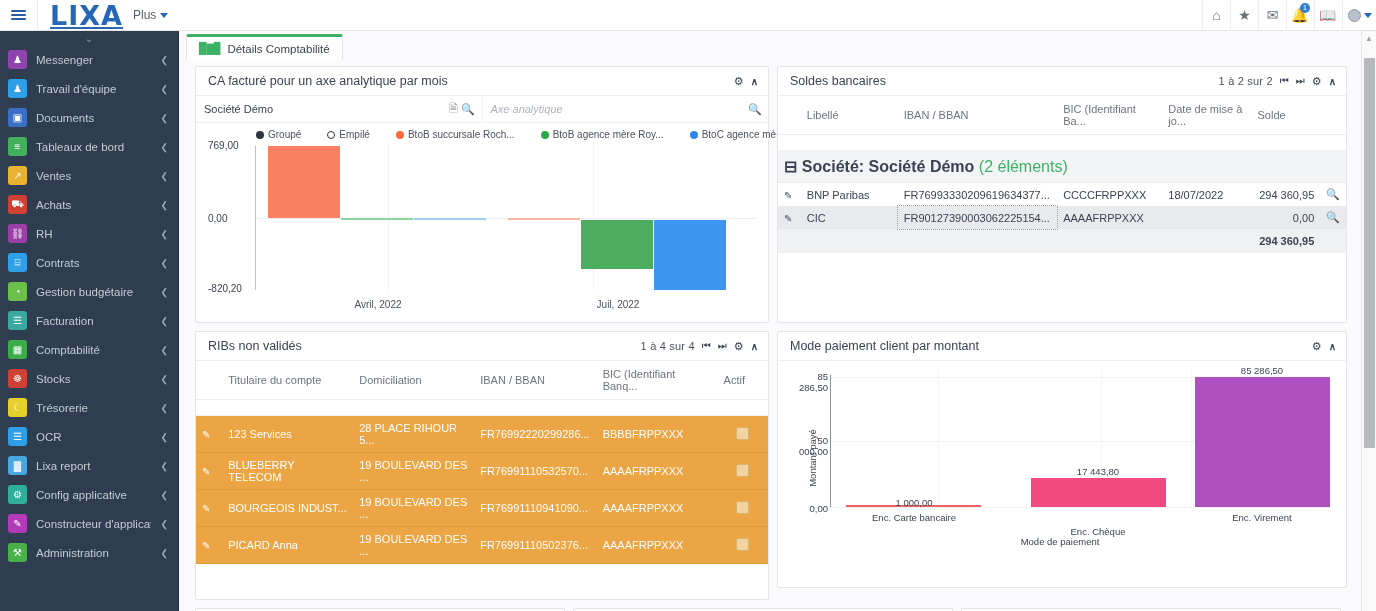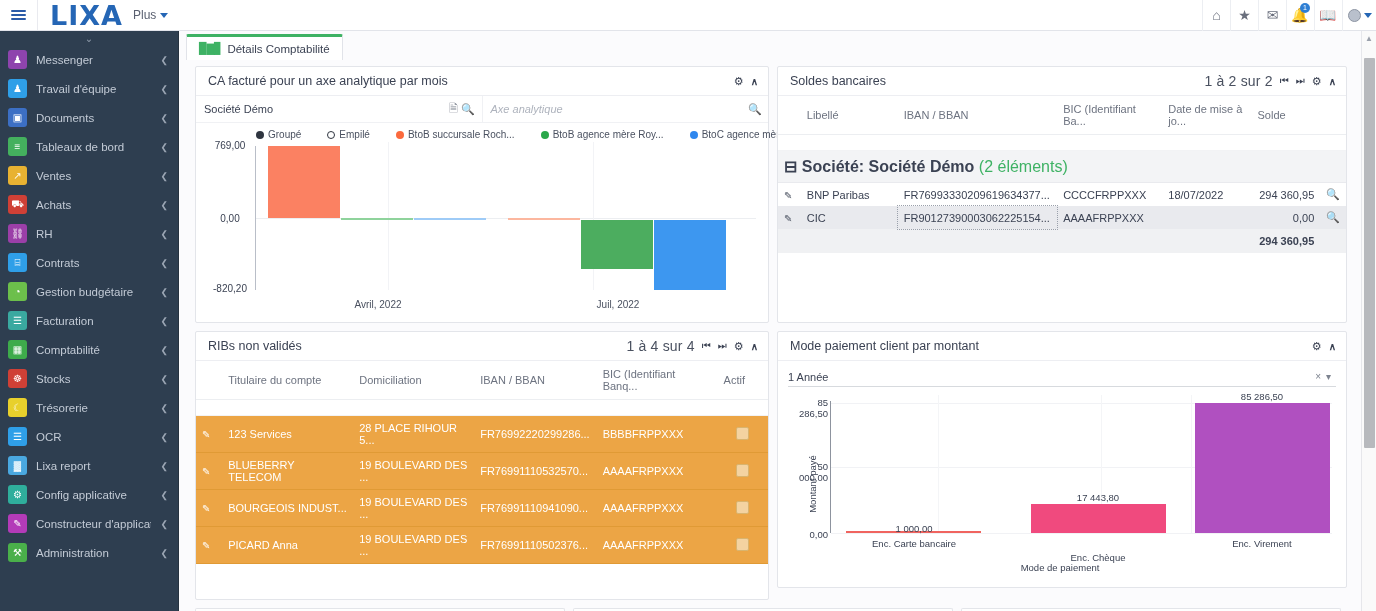--- a/index.html
+++ b/index.html
@@ -18,21 +18,21 @@
     background:#ffffff; border-bottom:1px solid #e2e4ea;
     display:flex; align-items:center; z-index:40;
   }
   .hamburger{
     width:38px; height:30px; display:flex; align-items:center; justify-content:center;
     border-right:1px solid #e9eaef; cursor:pointer;
   }
   .hamburger span{ display:block; width:15px; height:2px; background:#2b5ba8; margin:1.6px 0; border-radius:1px;}
   .brand{
     font-size:27px; font-weight:bold; letter-spacing:1px; color:#2566b5;
-    padding:0 10px 0 12px; line-height:1; font-family:"DejaVu Sans", sans-serif;
+    padding:0 10px 0 12px; line-height:1; font-family:"DejaVu Sans", sans-serif;text-decoration:underline;
   }
   .plus-menu{ font-size:12px; color:#5a6070; cursor:pointer; display:flex; align-items:center; gap:4px;}
   .caret-dn{ width:0;height:0;border-left:4px solid transparent;border-right:4px solid transparent;border-top:5px solid #2566b5;}
   .topbar-right{ margin-left:auto; display:flex; height:31px; align-items:stretch;}
   .tb-icon{
     width:28px; display:flex; align-items:center; justify-content:center;
     border-left:1px solid #eceef2; color:#6a6f7d; font-size:14px; cursor:pointer; position:relative;
   }
   .tb-icon.wide{ width:34px; }
   .badge{
@@ -78,21 +78,21 @@
   .panel{
     background:#fff; border:1px solid #e3e5ea; border-radius:2px;
     display:flex; flex-direction:column;
   }
   .p-head{
     height:29px; display:flex; align-items:center; padding:0 10px 0 12px;
     border-bottom:1px solid #edeef2; gap:8px;
   }
   .p-title{ font-size:12.5px; color:#3b4253; }
   .p-tools{ margin-left:auto; display:flex; align-items:center; gap:7px; color:#5c6372; font-size:11px; }
-  .pager{ font-size:14px; color:#4a5160; letter-spacing:.2px;text-align:center;}
+  .pager{ font-size:11px; color:#4a5160; letter-spacing:.2px;text-align:center;}
   .pg-btn{ color:#3b4253; font-size:10px; cursor:pointer; font-family:"DejaVu Sans", sans-serif;}
   .gear{ cursor:pointer; font-size:11px; color:#3b4253;}
   .chev{ cursor:pointer; font-size:10px; color:#3b4253; font-weight:bold;}
 
   
   .filters{ display:flex; border-bottom:1px solid #f0f1f4; }
   .fl{ flex:1; display:flex; align-items:center; height:26px; padding:0 6px 0 8px; gap:4px;}
   .fl:first-child{ border-right:1px solid #f0f1f4;}
   .fl-txt{ flex:1; font-size:11px; color:#3b4253;}
   .fl-ph{ flex:1; font-size:11px; color:#aeb3bd; font-style:italic;}
@@ -100,21 +100,21 @@
 
   
   .legend{ display:flex; align-items:center; padding:6px 0 2px 60px; gap:0; font-size:10px; color:#4a5160;}
   .lg{ display:flex; align-items:center; gap:4px; margin-right:26px; white-space:nowrap;}
   .dot{ width:8px;height:8px;border-radius:50%;}
   .ring{ width:8px;height:8px;border-radius:50%;border:1.5px solid #2f3540; background:#fff;}
 
   
   .chart1{ position:relative; height:170px; margin:0 12px 6px 12px;}
   .c1-axis{ position:absolute; left:47px; top:4px; bottom:22px; width:1px; background:#b9bec8;}
-  .c1-lab{ position:absolute; right:18px; font-size:10px; color:#3b4253; width:44px; text-align:center;}
+  .c1-lab{ position:absolute; right:18px; font-size:10px; color:#3b4253; width:44px; text-align:left;}
   .c1-zero{ position:absolute; left:48px; right:0; height:1px; background:#eceef1;}
   .c1-vg{ position:absolute; top:0; bottom:22px; width:1px; background:#f2f3f6;}
   .c1-bar{ position:absolute; }
   .c1-xlab{ position:absolute; bottom:2px; font-size:10px; color:#4a5160; transform:translateX(-50%);}
 
   
   .tbl{ width:100%; border-collapse:collapse; }
   .tbl th{
     font-weight:normal; font-size:11px; color:#6d7380; text-align:left;
     padding:7px 6px; border-bottom:1px solid #eceef1; background:#fff;
@@ -489,25 +489,20 @@
     </div>
 
     <div class="panel" style="width:570px;height:257px">
       <div class="p-head">
         <div class="p-title">Mode paiement client par montant</div>
         <div class="p-tools">
           <span class="gear">⚙</span>
           <span class="chev">∧</span>
         </div>
       </div>
-      <div class="sel2">
-        <span class="sel2-txt">1 Année</span>
-        <span class="sel2-x">×</span>
-        <span class="sel2-x">▾</span>
-      </div>
       <div class="chart2">
         <div class="c2-ylabel">Montant payé</div>
         <div class="c2-axis"></div>
         <div class="c2-lab" style="top:2px">85 286,50</div>
         <div class="c2-lab" style="top:66px">50 000,00</div>
         <div class="c2-lab" style="top:134px">0,00</div>
         <div class="c2-grid" style="top:8px"></div>
         <div class="c2-grid" style="top:72px"></div>
         <div class="c2-grid" style="top:138px"></div>
         <div class="c2-vg" style="left:150px"></div>

